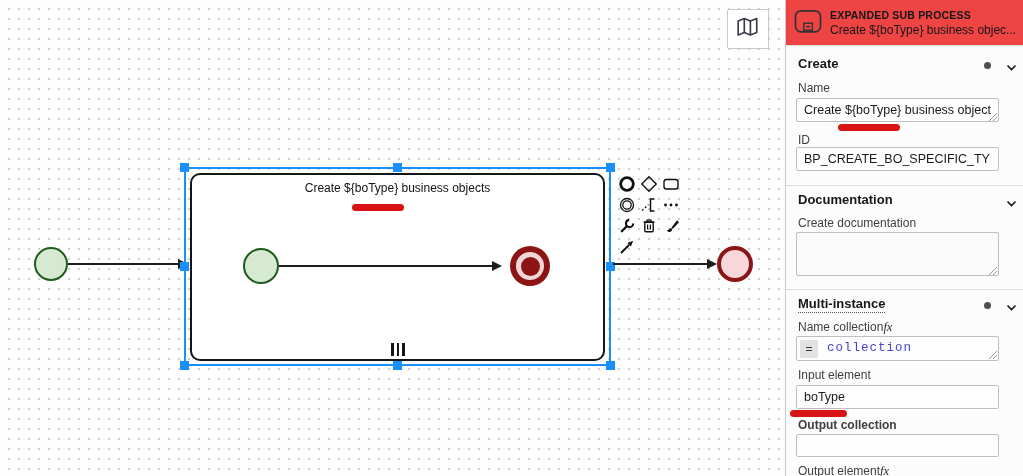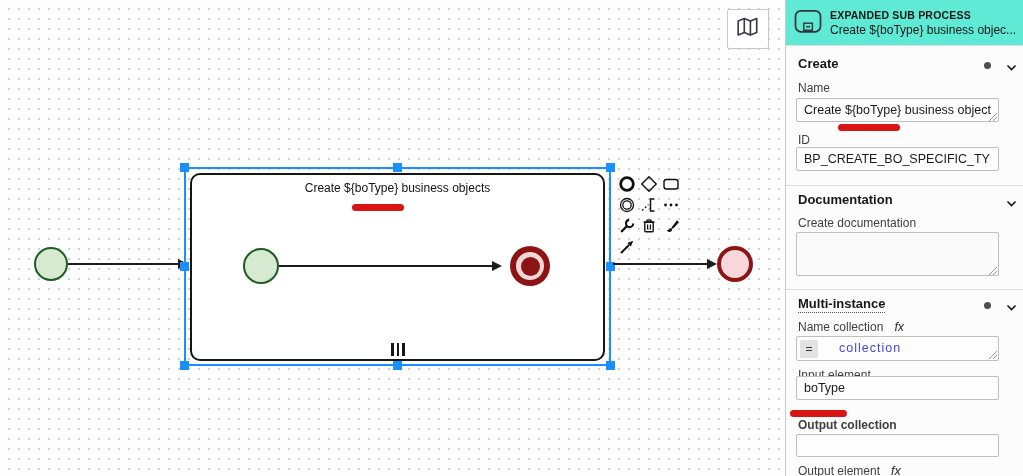--- a/index.html
+++ b/index.html
@@ -59,35 +59,35 @@
   .context-pad .cp { display:flex; align-items:center; justify-content:center; cursor:pointer; }
 
   
   .panel {
     position:absolute; left:785px; top:0; width:238px; height:476px;
     background:#fcfcfc; border-left:1px solid #c9c9c9; overflow:hidden;
     color:#161616;
   }
   .panel-header {
     position:absolute; left:0; top:0; width:238px; height:46px;
-    background:#5eead4; border-bottom:1px solid #ddd;
+    background:#ef4444; border-bottom:1px solid #ddd;
   }
   .panel-header .ph-icon { position:absolute; left:8px; top:9px; }
   .ph-type { position:absolute; left:44px; top:9px; font-size:10.5px; font-weight:bold;
     letter-spacing:.2px; color:#161616; white-space:nowrap; }
   .ph-name { position:absolute; left:44px; top:23px; font-size:12px; color:#161616; white-space:nowrap; }
 
   .group-title { position:absolute; left:12px; font-size:13px; font-weight:bold; color:#161616; }
   .group-title.dotted span { border-bottom:1px dotted #555; padding-bottom:1px; }
   .dot-badge { position:absolute; left:198px; width:7px; height:7px; border-radius:50%; background:#4f4f4f; }
   .chevron { position:absolute; left:220px; cursor:pointer; }
   .divider { position:absolute; left:0; width:238px; height:1px; background:#dcdcdc; }
 
   .fld-label { position:absolute; left:12px; font-size:12px; color:#3f3f3f; white-space:nowrap; }
-  .feel-fx { font-style:italic; font-family:Liberation Sans, sans-serif; font-size:12.5px; color:#2b2b33; margin-left:11px; }
+  .feel-fx { font-style:italic; font-family:Liberation Serif, serif; font-size:12.5px; color:#2b2b33; margin-left:0; }
   .txt-input {
     position:absolute; left:10px; width:203px; height:24px;
     border:1px solid #bfbfbf; border-radius:2px; background:#fdfdfd;
     font-family:"Liberation Sans", sans-serif; font-size:12.5px; color:#1a1a1a;
     padding:0 7px; outline:none;
   }
   .doc-textarea {
     position:absolute; left:10px; width:203px; height:44px;
     border:1px solid #bfbfbf; border-radius:2px; background:#fafafa;
     resize:none; outline:none;
@@ -95,22 +95,22 @@
   .feel-editor {
     position:absolute; left:10px; width:203px; height:25px;
     border:1px solid #bfbfbf; border-radius:2px; background:#fdfdfd;
   }
   .feel-eq {
     position:absolute; left:3px; top:3px; width:18px; height:18px;
     background:#e2e2e2; border-radius:2px; font-size:12px; color:#333;
     display:flex; align-items:center; justify-content:center;
   }
   .feel-value {
-    position:absolute; left:42px; top:4px;
-    font-family:Liberation Sans, sans-serif; font-size:12.5px; letter-spacing:1px; color:#4646d6;text-align:right;
+    position:absolute; left:30px; top:4px;
+    font-family:Liberation Mono, monospace; font-size:12.5px; letter-spacing:1px; color:#4646d6;text-align:right;
   }
   .resize-grip {
     position:absolute; right:1px; bottom:1px; width:8px; height:8px;
     background:
       linear-gradient(135deg, transparent 48%, #999 48%, #999 55%, transparent 55%,
                       transparent 70%, #999 70%, #999 77%, transparent 77%);
   }
 </style>
 </head>
 <body>
@@ -288,21 +288,21 @@
     <div class="fld-label" style="top:320px;">
       <span>Name collection</span><span class="feel-fx">fx</span>
     </div>
     <div class="feel-editor" style="top:336px;">
       <div class="feel-eq">=</div>
       <div class="feel-value">collection</div>
       <div class="resize-grip"></div>
     </div>
 
     <div class="fld-label" style="top:368px;">Input element</div>
-    <input class="txt-input" style="top: 376px;" value="boType">
+    <input class="txt-input" style="top: 385px;" value="boType">
     <div class="marker-red" style="left:4px; top:410px; width:57px;"></div>
 
     <div class="fld-label" style="top:418px;font-weight:bold;">Output collection</div>
     <input class="txt-input" style="top: 434px; height: 23px;" value="">
 
     <div class="fld-label" style="top:464px;">
       <span>Output element</span><span class="feel-fx">fx</span>
     </div>
   </div>
 </div>

